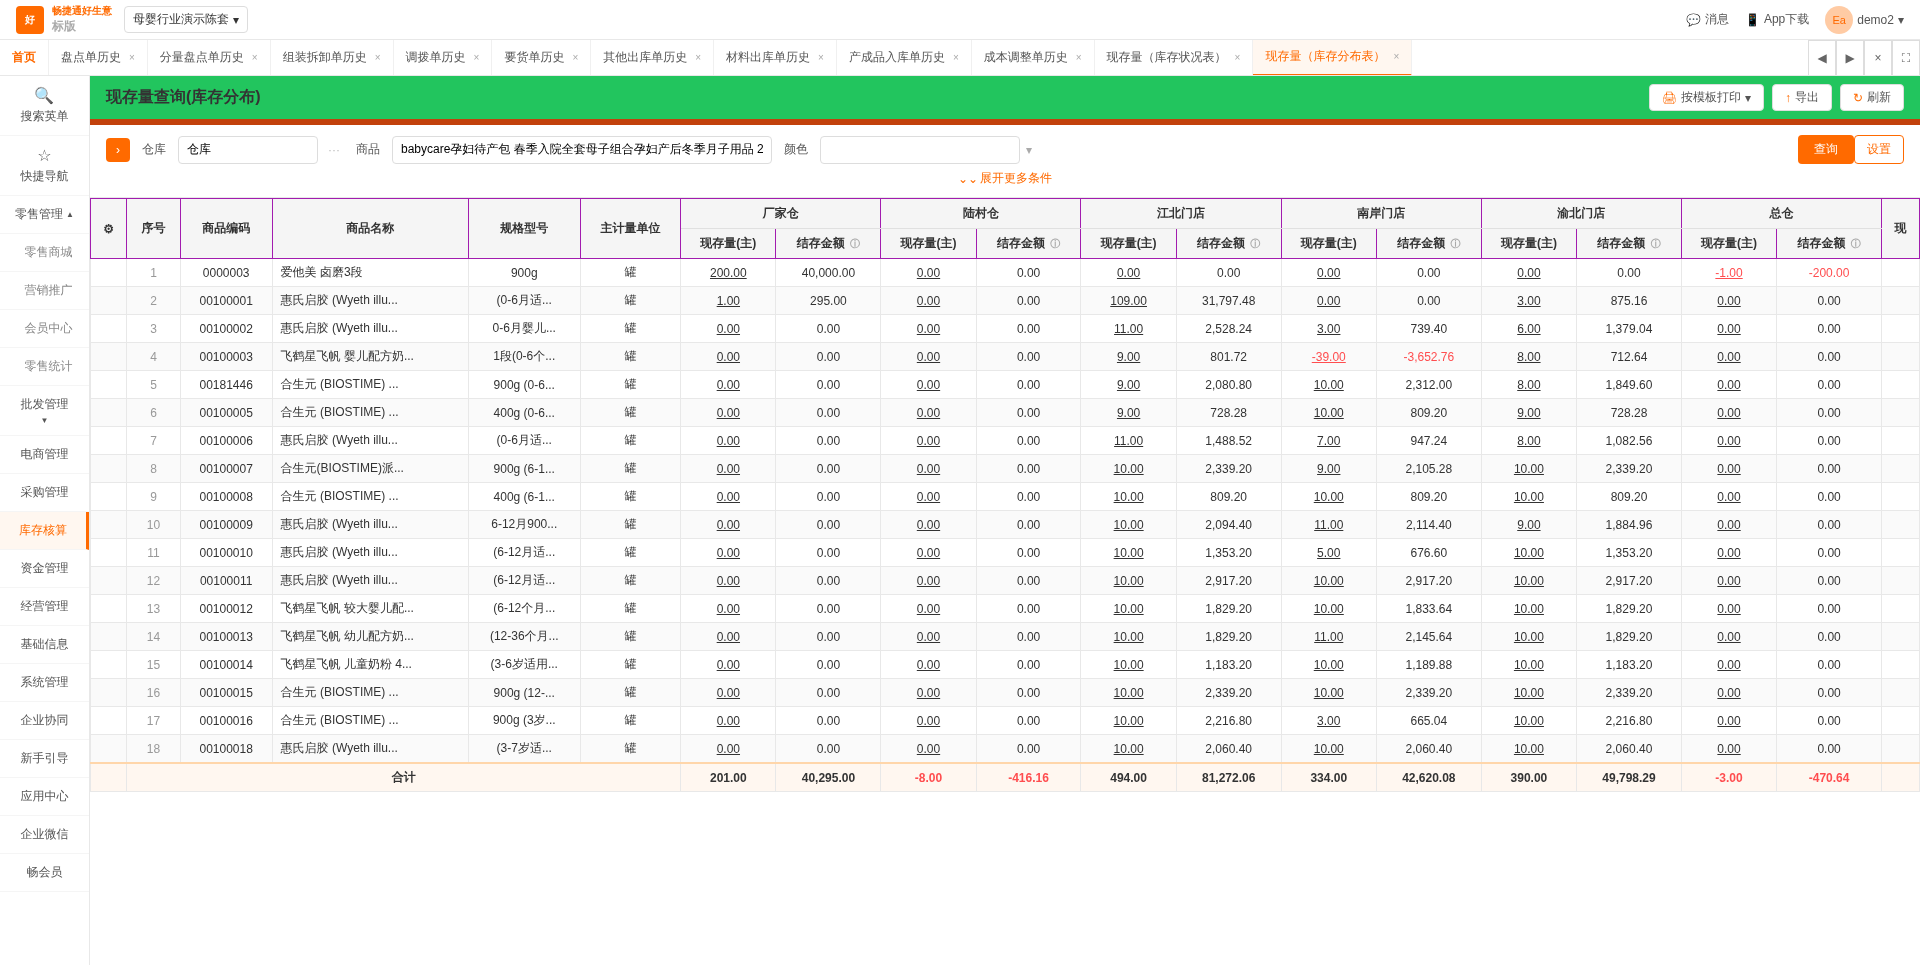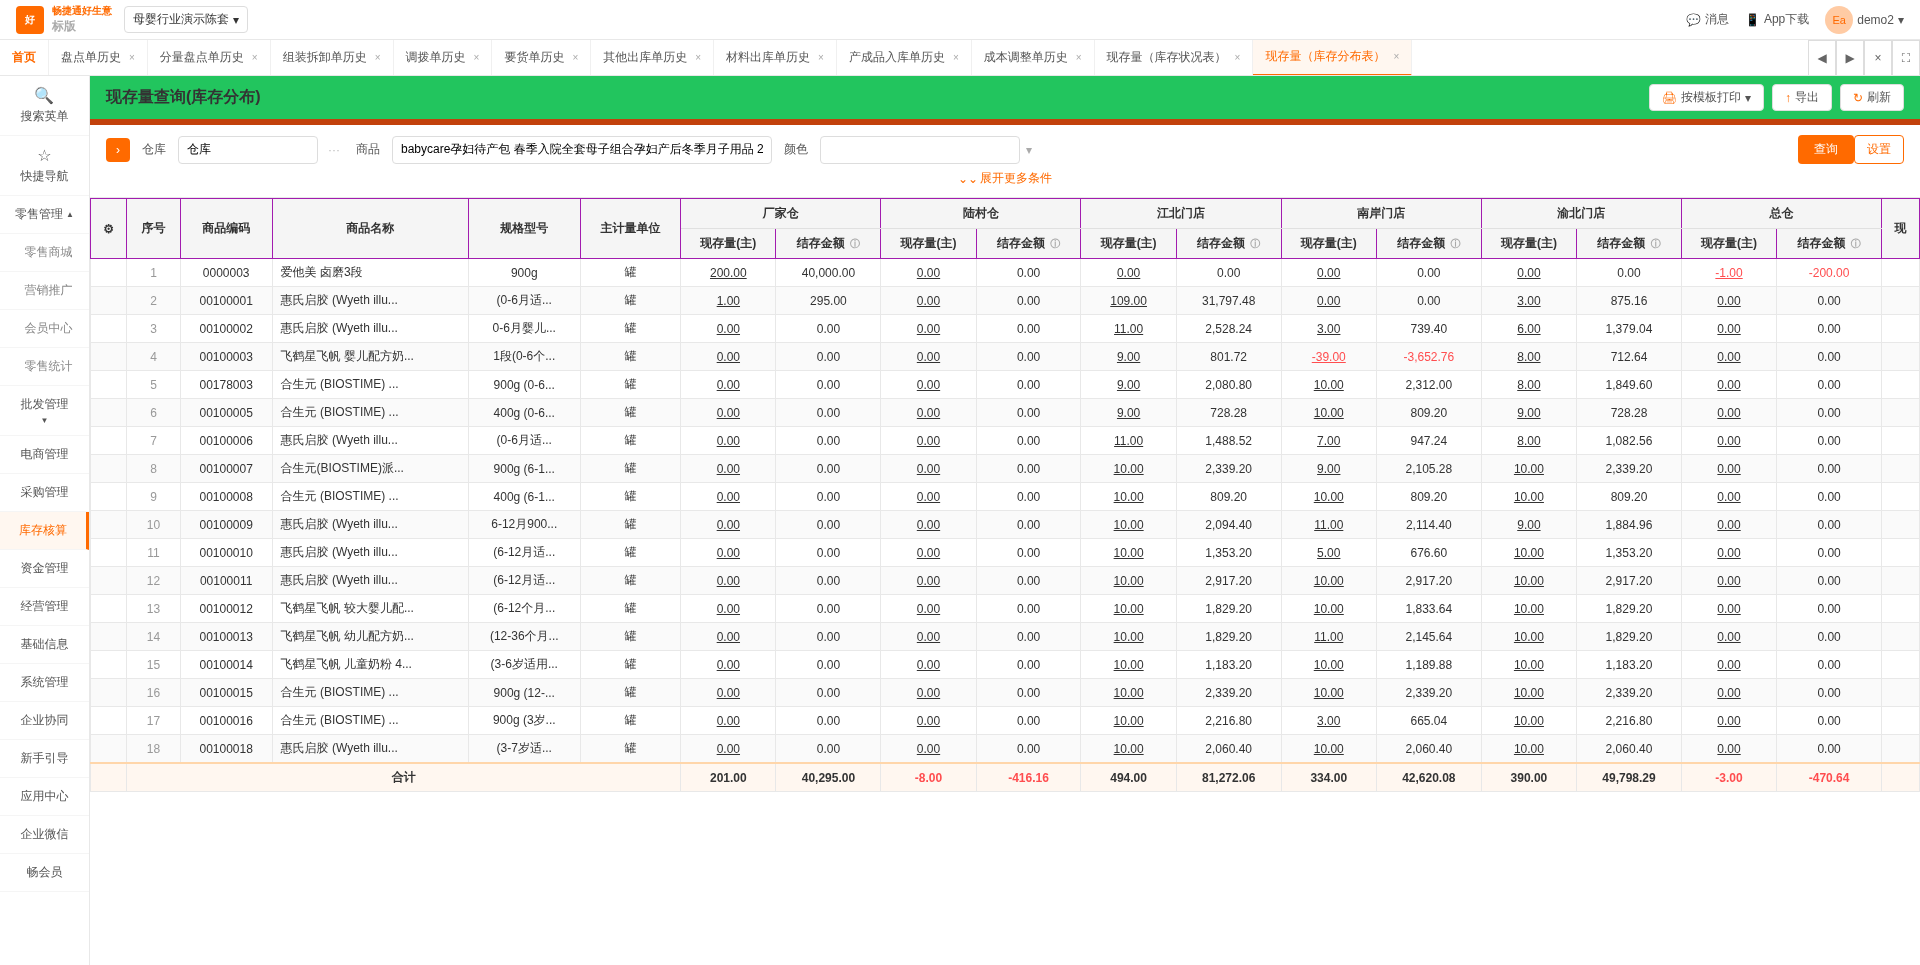--- a/index.html
+++ b/index.html
@@ -402,21 +402,21 @@
     <td class="cell-neg">-3,652.76</td>
     <td class="cell-num">8.00</td>
     <td>712.64</td>
     <td class="cell-num">0.00</td>
     <td class="">0.00</td>
     <td></td>
   </tr>
             <tr>
     <td></td>
     <td class="row-no">5</td>
-    <td>00178003</td>
+    <td>00181446</td>
     <td style="text-align:left;">合生元 (BIOSTIME) ...</td>
     <td>900g (0-6...</td>
     <td>罐</td>
     <td class="cell-num">0.00</td>
     <td>0.00</td>
     <td class="cell-num">0.00</td>
     <td>0.00</td>
     <td class="cell-num">9.00</td>
     <td>2,080.80</td>
     <td class="cell-num">10.00</td>

